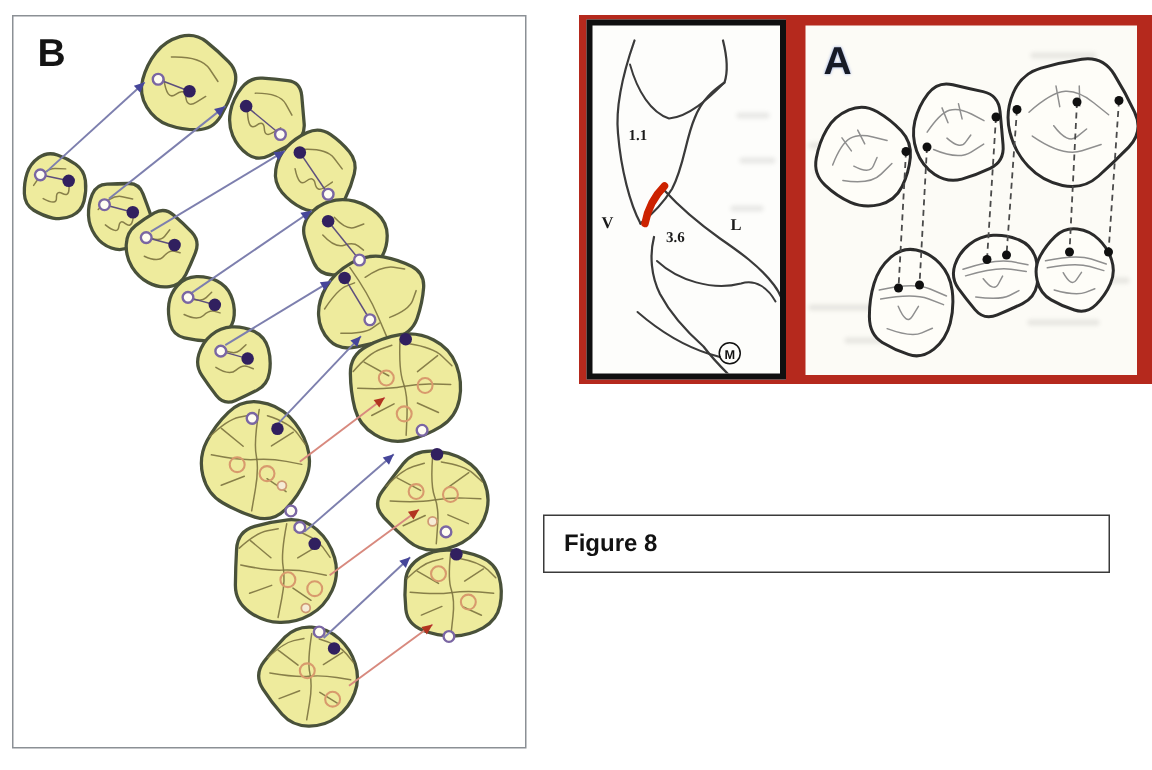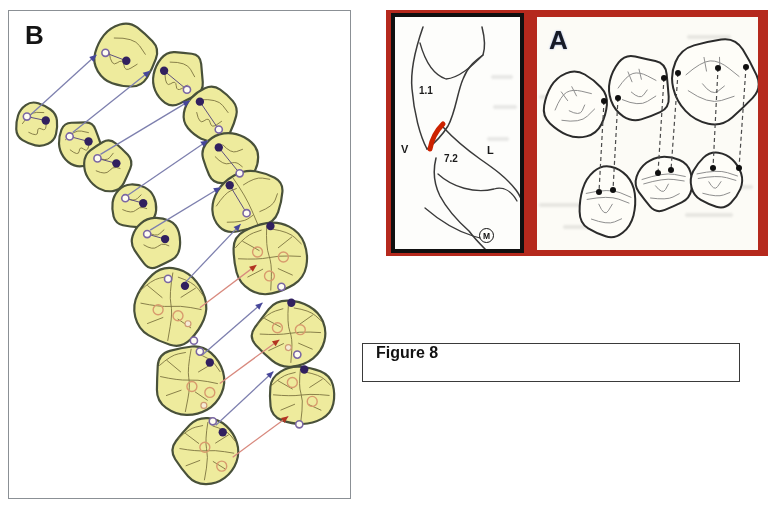--- a/index.html
+++ b/index.html
@@ -9,36 +9,36 @@
   .panel-b{position:absolute;left:8px;top:10px;width:343px;height:489px;box-sizing:border-box;
            border:1.6px solid #8b9095;background:#ffffff;}
   .panel-b svg{position:absolute;left:0;top:0;width:100%;height:100%;}
   .fig-letter{position:absolute;font-size:26px;font-weight:600;color:#141414;line-height:1;}
   .lbl-b{left:16px;top:11px;}
   
   .red-frame{position:absolute;left:386px;top:10px;width:382px;height:246px;background:#b5291d;}
   .panel-cross{position:absolute;left:5px;top:3px;width:133px;height:240px;box-sizing:border-box;
                border:4px solid #101010;background:#fdfdfb;}
   .panel-cross svg{position:absolute;left:0;top:0;width:125px;height:232px;}
-  .xlbl{position:absolute;font-weight:bold;color:#1a1a1a;font-family:Liberation Sans, sans-serif;}
+  .xlbl{position:absolute;font-weight:bold;color:#1a1a1a;font-family:Liberation Serif, serif;}
   .xlbl-11{left:24px;top:68px;font-size:10px;}
   .xlbl-41{left:49px;top:136px;font-size:10px;}
   .xlbl-v{left:6px;top:126px;font-size:11px;}
   .xlbl-l{left:92px;top:127px;font-size:11px;}
   .m-circle{position:absolute;left:84px;top:211px;width:15px;height:15px;border:1.6px solid #111;
             border-radius:50%;box-sizing:border-box;display:flex;align-items:center;justify-content:center;
             font-size:8.5px;font-weight:bold;color:#111;}
   .panel-a{position:absolute;left:151px;top:7px;width:221px;height:233px;background:#fcfbf6;overflow:hidden;}
   .panel-a svg{position:absolute;left:0;top:0;width:100%;height:100%;}
   .lbl-a{left:12px;top:10px;color:#161a26;text-shadow:0 0 2px rgba(50,90,200,.55);}
   
   .bleed{position:absolute;height:4px;background:#6a6a66;opacity:.14;border-radius:2px;filter:blur(1.3px);}
   
   .caption-box{position:absolute;left:362px;top:343px;width:378px;height:39px;box-sizing:border-box;
-               border:1.6px solid #3a3a3a;background:#fff;display:flex;align-items:flex-start;
+               border:1.6px solid #3a3a3a;background:#fff;display:flex;align-items:center;
                padding-left:13px;font-size:16px;color:#121212;white-space:pre;}
   .caption-box b{font-weight:bold;}
 </style>
 </head>
 <body>
 
 <div class="stage">
 
   <div class="panel-b">
     <svg id="svg-b" viewBox="0 0 343 489" preserveAspectRatio="none">
@@ -262,21 +262,21 @@
           <path d="M 48,110 C 59,122 71,132 85,142 C 98,151 111,160 121,173 C 124,177 126,181 127,185" fill="none" stroke="#3a3a3a" stroke-width="1.5" stroke-linecap="round"></path>
           <path d="M 43,157 C 57,170 80,177 99,172 C 109,169 117,175 122,184" fill="none" stroke="#3a3a3a" stroke-width="1.3" stroke-linecap="round"></path>
           <path d="M 41,141 C 38,153 39,167 45,179 C 53,194 65,206 74,214 C 80,222 86,228 91,233" fill="none" stroke="#3a3a3a" stroke-width="1.5" stroke-linecap="round"></path>
           <path d="M 30,191 C 45,204 62,214 78,219 L 85,221" fill="none" stroke="#3a3a3a" stroke-width="1.3" stroke-linecap="round"></path>
           <path d="M 48,107 C 42,113 37,121 35,132" fill="none" stroke="#cc2200" stroke-width="5" stroke-linecap="round"></path>
         </svg>
       <div class="bleed" style="left:96px;top:58px;width:22px;"></div>
       <div class="bleed" style="left:98px;top:88px;width:24px;"></div>
       <div class="bleed" style="left:92px;top:120px;width:22px;"></div>
       <div class="xlbl xlbl-11">1.1</div>
-      <div class="xlbl xlbl-41">7.2</div>
+      <div class="xlbl xlbl-41">3.6</div>
       <div class="xlbl xlbl-v">V</div>
       <div class="xlbl xlbl-l">L</div>
       <div class="m-circle">M</div>
     </div>
 
     <div class="panel-a">
       <div class="bleed" style="left:150px;top:18px;width:44px;"></div>
       <div class="bleed" style="left:168px;top:40px;width:30px;"></div>
       <div class="bleed" style="left:2px;top:78px;width:40px;"></div>
       <div class="bleed" style="left:6px;top:96px;width:34px;"></div>

